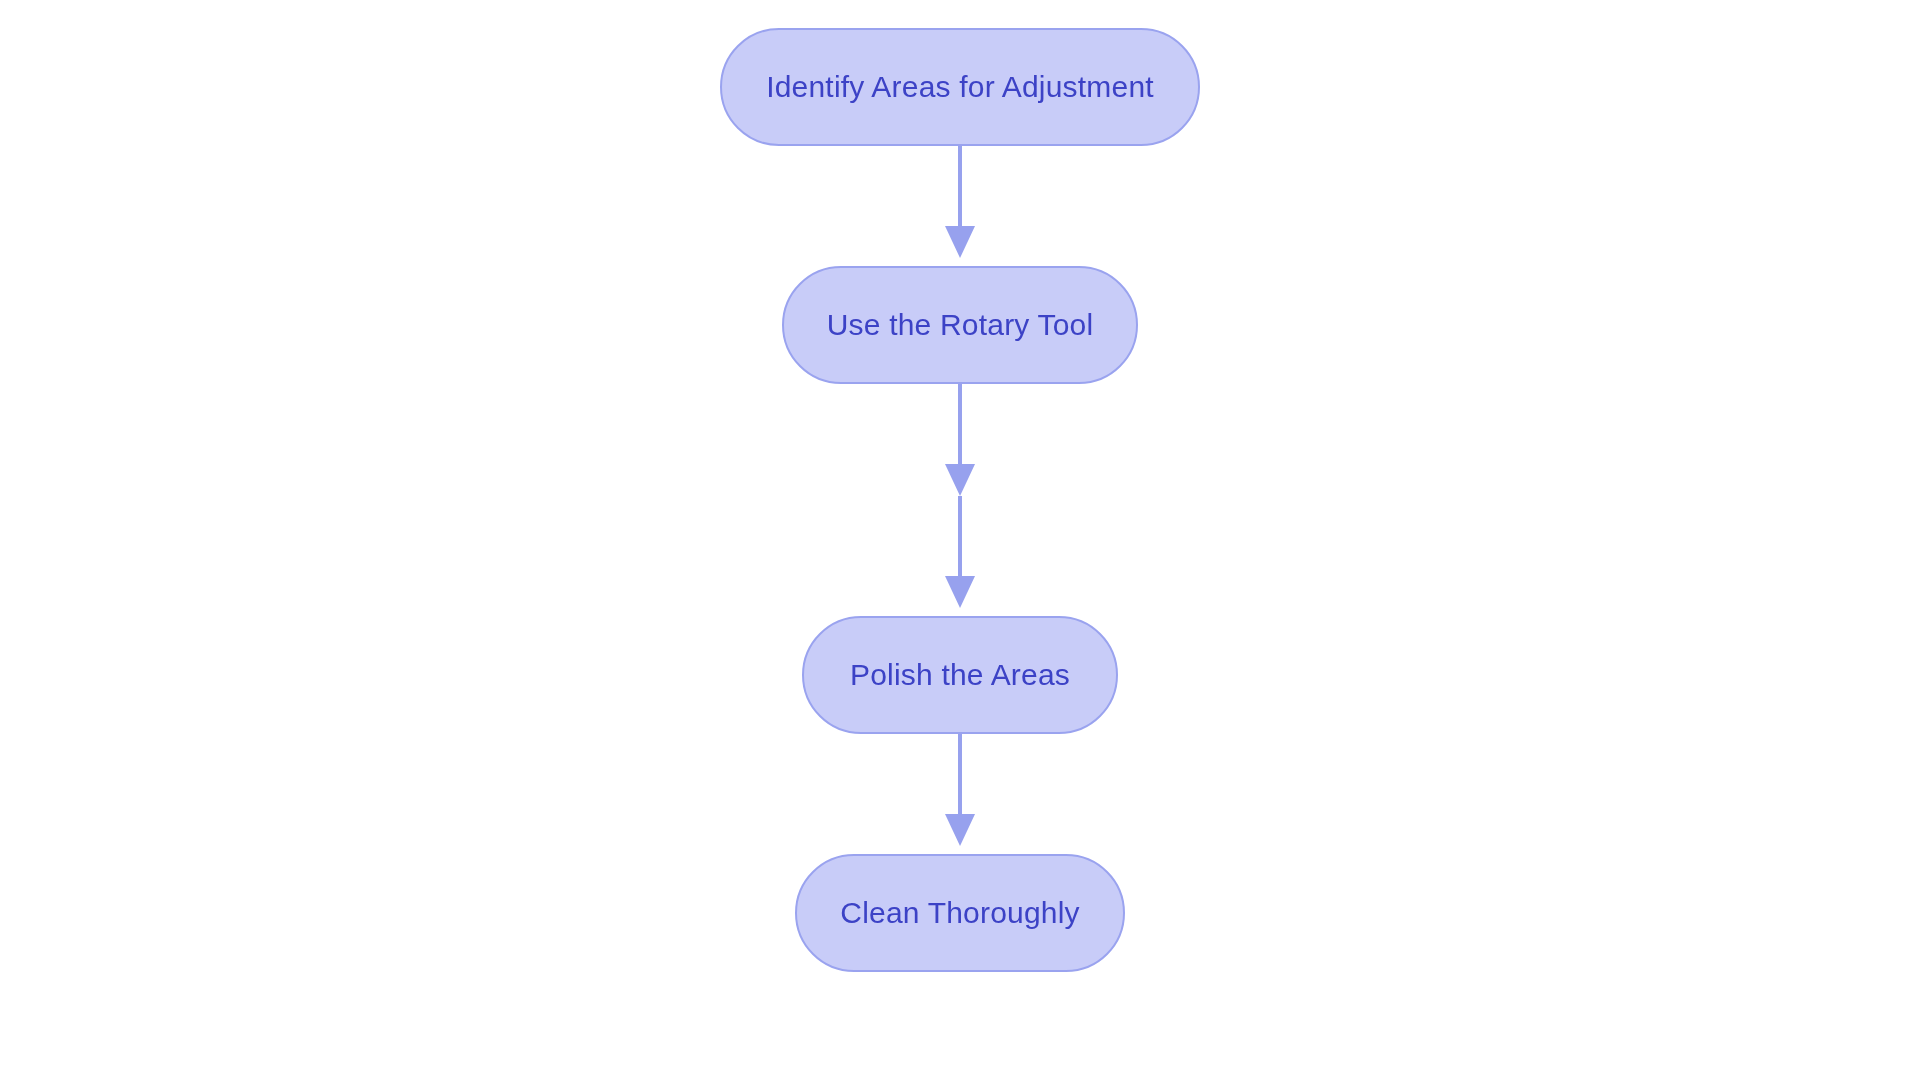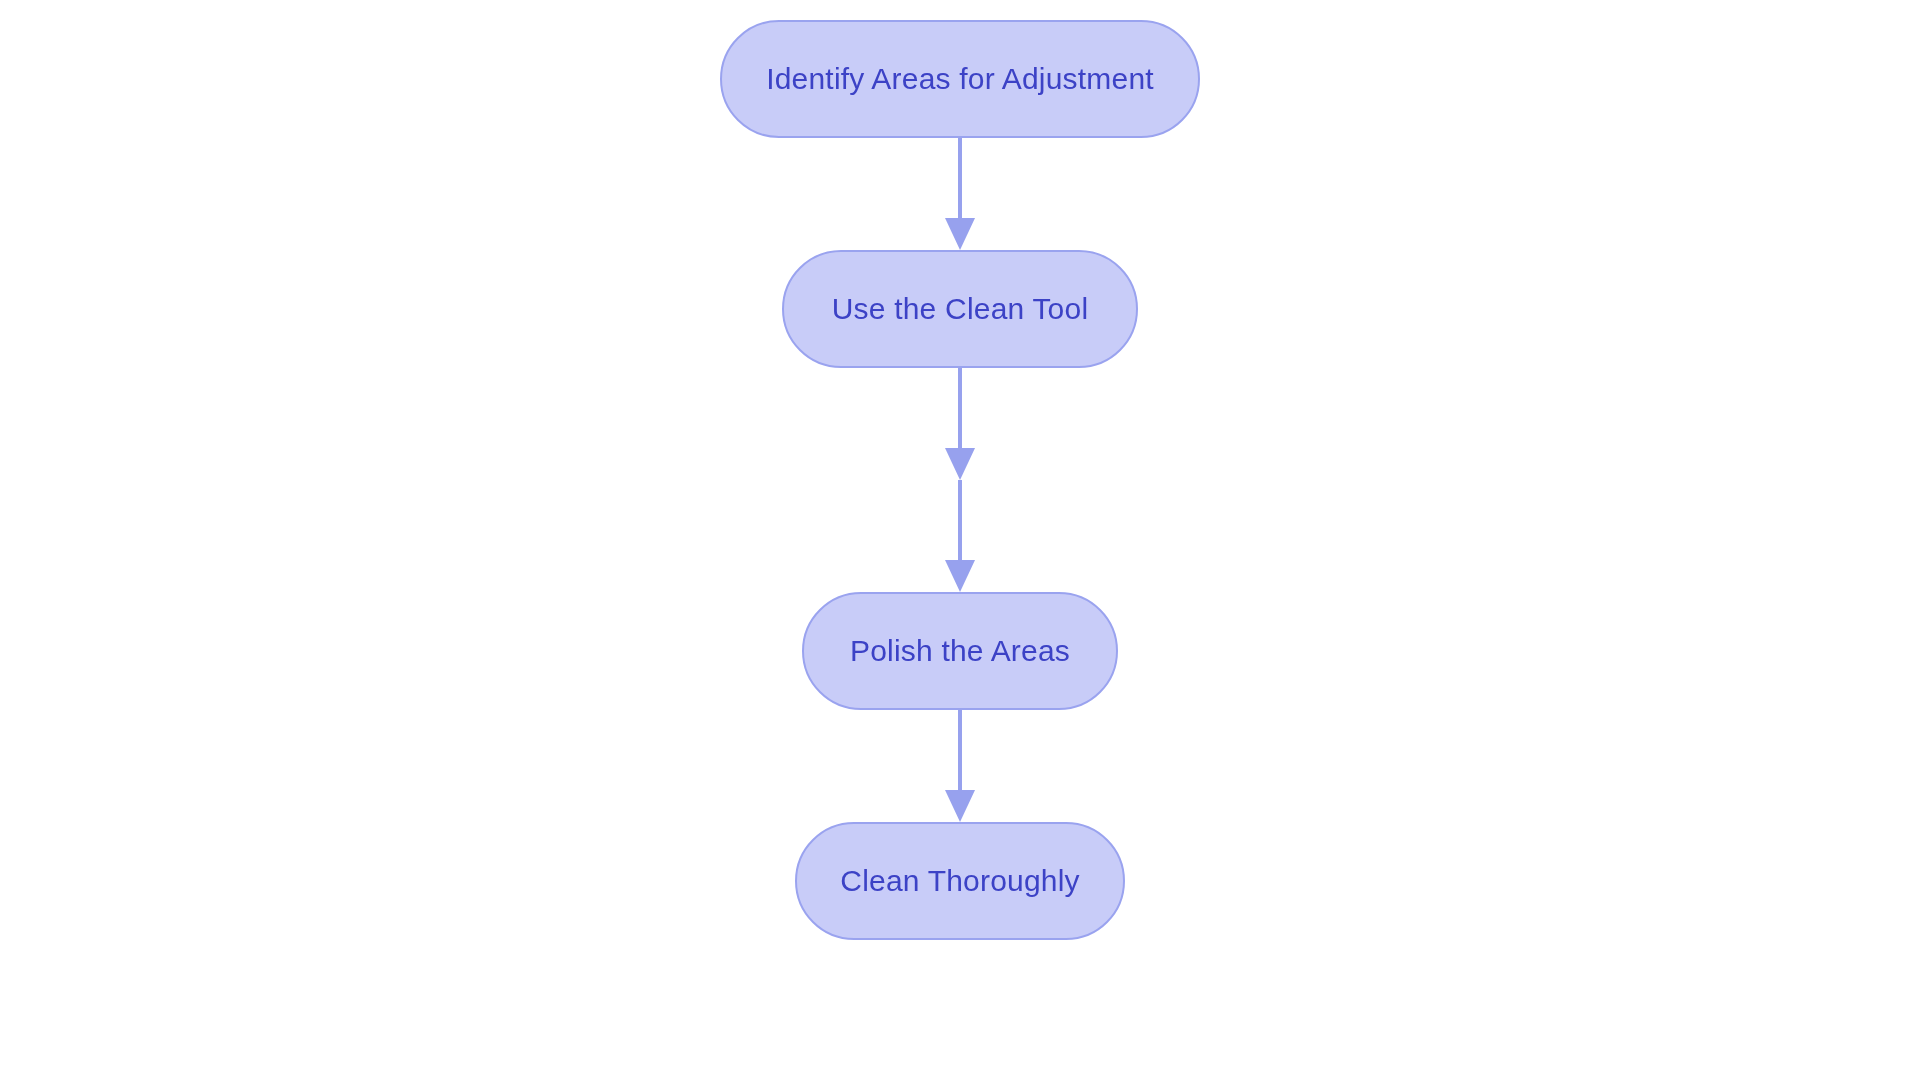--- a/index.html
+++ b/index.html
@@ -30,20 +30,21 @@
     border: 2px solid #9aa3ef;
     box-sizing: border-box;
     display: flex;
     align-items: center;
     justify-content: center;
     color: #3c42c6;
     font-size: 30px;
     letter-spacing: 0.2px;
     white-space: nowrap;
     flex: 0 0 auto;
+    margin-top: 8px;
   }
   .w1 { width: 480px; }
   .w2 { width: 356px; }
   .w3 { width: 326px; }
   .w4 { width: 316px; }
   .w5 { width: 330px; text-align: right; }
   .arrow {
     flex: 0 0 auto;
     height: 112px;
     width: 32px;
@@ -73,21 +74,21 @@
   <div class="node w1">
     <span>Identify Areas for Adjustment</span>
   </div>
 
   <div class="arrow">
     <div class="shaft"></div>
     <div class="head"></div>
   </div>
 
   <div class="node w2">
-    <span>Use the Clean Tool</span>
+    <span>Use the Rotary Tool</span>
   </div>
 
   <div class="arrow">
     <div class="shaft"></div>
     <div class="head"></div>
   </div>
 
 
   <div class="arrow">
     <div class="shaft"></div>

